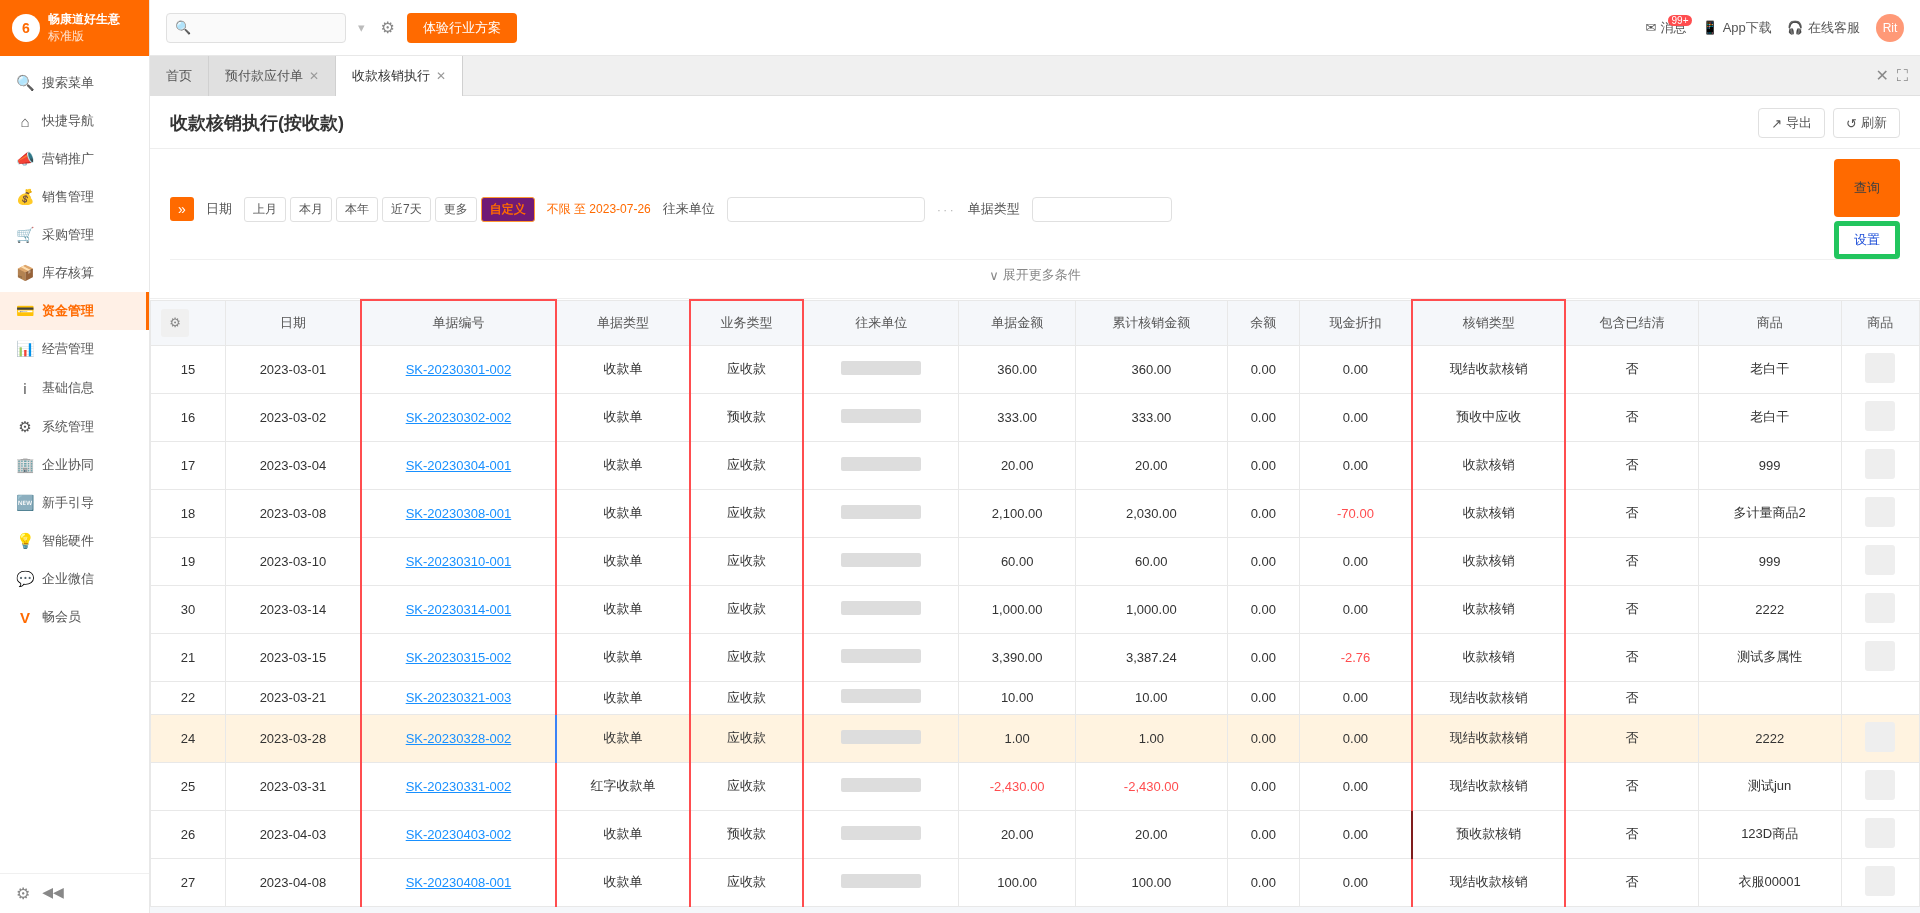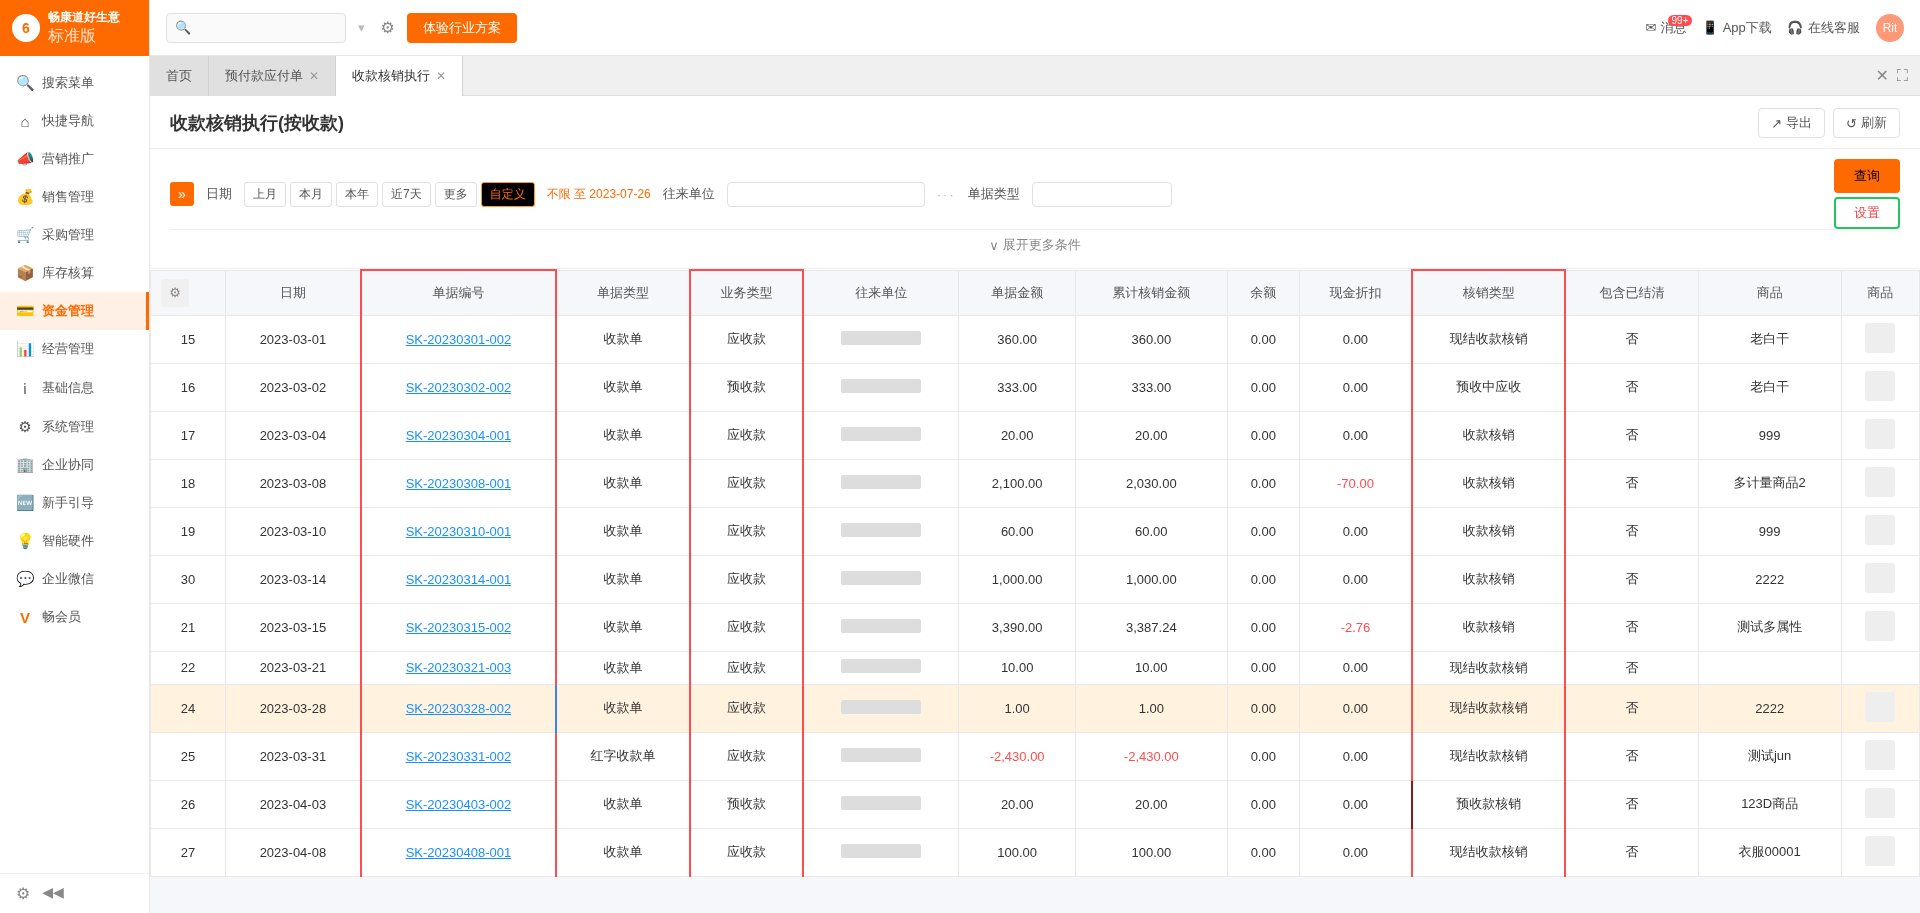--- a/index.html
+++ b/index.html
@@ -46,27 +46,27 @@
     .btn-export { border: 1px solid #e0e0e0; background: #fff; color: #555; border-radius: 4px; padding: 5px 12px; cursor: pointer; display: flex; align-items: center; gap: 4px; }
     .btn-refresh { border: 1px solid #e0e0e0; background: #fff; color: #555; border-radius: 4px; padding: 5px 12px; cursor: pointer; display: flex; align-items: center; gap: 4px; }
 
     
     .filter-bar { background: #fff; padding: 10px 20px; border-bottom: 1px solid #eee; }
     .filter-row { display: flex; align-items: center; gap: 12px; flex-wrap: wrap; }
     .filter-toggle { width: 24px; height: 24px; background: #ff6a00; color: #fff; border-radius: 3px; display: flex; align-items: center; justify-content: center; cursor: pointer; font-size: 14px; }
     .filter-label { color: #555; white-space: nowrap; }
     .filter-date-btns { display: flex; gap: 4px; }
     .filter-date-btn { padding: 3px 8px; border: 1px solid #e0e0e0; border-radius: 3px; cursor: pointer; color: #555; background: #fff; font-size: 12px; }
-    .filter-date-btn.custom { background: #000000; border-color: #ff9933; color: #ff6a00; }
+    .filter-date-btn.custom { background: #701a75; border-color: #ff9933; color: #ff6a00; font-weight: bold; }
     .filter-date-text { color: #ff6a00; font-size: 12px; }
     .filter-input { border: 1px solid #e0e0e0; border-radius: 4px; padding: 4px 10px; color: #555; min-width: 160px; background: #fff; }
     .filter-dots { color: #bbb; letter-spacing: 2px; }
     .filter-select { border: 1px solid #e0e0e0; border-radius: 4px; padding: 4px 30px 4px 10px; color: #555; background: #fff; min-width: 140px; appearance: none; cursor: pointer; }
-    .btn-query { background: #ff6a00; color: #000000; border: none; border-radius: 4px; padding: 8px 20px; cursor: pointer; font-size: 13px; }
-    .btn-settings { border: 2px solid #22c55e; background: #fff; color: #ef4444; border-radius: 4px; padding: 5px 12px; cursor: pointer; }
+    .btn-query { background: #ff6a00; color: #404040; border: none; border-radius: 4px; padding: 20px 20px; cursor: pointer; font-size: 13px; }
+    .btn-settings { border: 5px solid #22c55e; background: #fff; color: #1d4ed8; border-radius: 4px; padding: 5px 12px; cursor: pointer; }
     .filter-expand { color: #888; cursor: pointer; font-size: 12px; display: flex; align-items: center; gap: 4px; }
 
     
     .filter-expand-row { display: flex; justify-content: center; padding: 6px 0 4px; border-top: 1px solid #f0f0f0; }
 
     
     .table-wrapper { flex: 1; overflow: auto; padding: 0 0 0 0; }
     table { width: 100%; border-collapse: collapse; background: #fff; }
     thead th { background: #f5f7fa; border: 1px solid #e8e8e8; padding: 8px 10px; color: #555; font-weight: 500; white-space: nowrap; text-align: center; position: sticky; top: 0; z-index: 2; }
     tbody td { border: 1px solid #e8e8e8; padding: 7px 10px; color: #333; text-align: center; white-space: nowrap; }
@@ -83,21 +83,21 @@
     .table-container { position: relative; }
   </style>
 </head>
 <body>
 
 <div class="sidebar">
   <div class="sidebar-logo">
     <div class="sidebar-logo-icon">6</div>
     <div>
       <div style="color:#fff;font-size:12px;font-weight:bold;">畅康道好生意</div>
-      <div style="color:rgba(255,255,255,0.8);font-size:16px;">标准版</div>
+      <div style="color:rgba(255,255,255,0.8);font-size:12px;">标准版</div>
     </div>
   </div>
   <div class="sidebar-nav">
     <div class="sidebar-item">
       <span class="sidebar-item-icon">🔍</span>
       <span>搜索菜单</span>
     </div>
     <div class="sidebar-item">
       <span class="sidebar-item-icon">⌂</span>
       <span>快捷导航</span>

